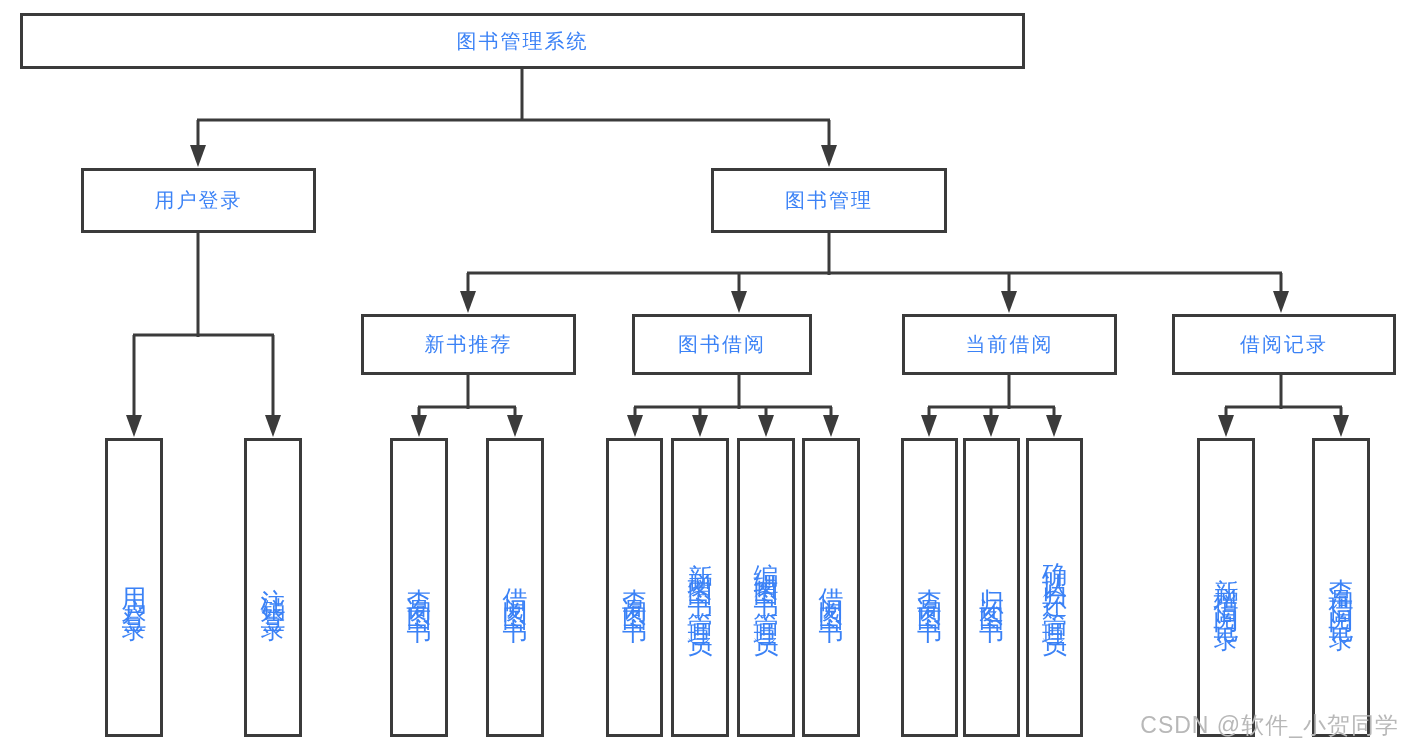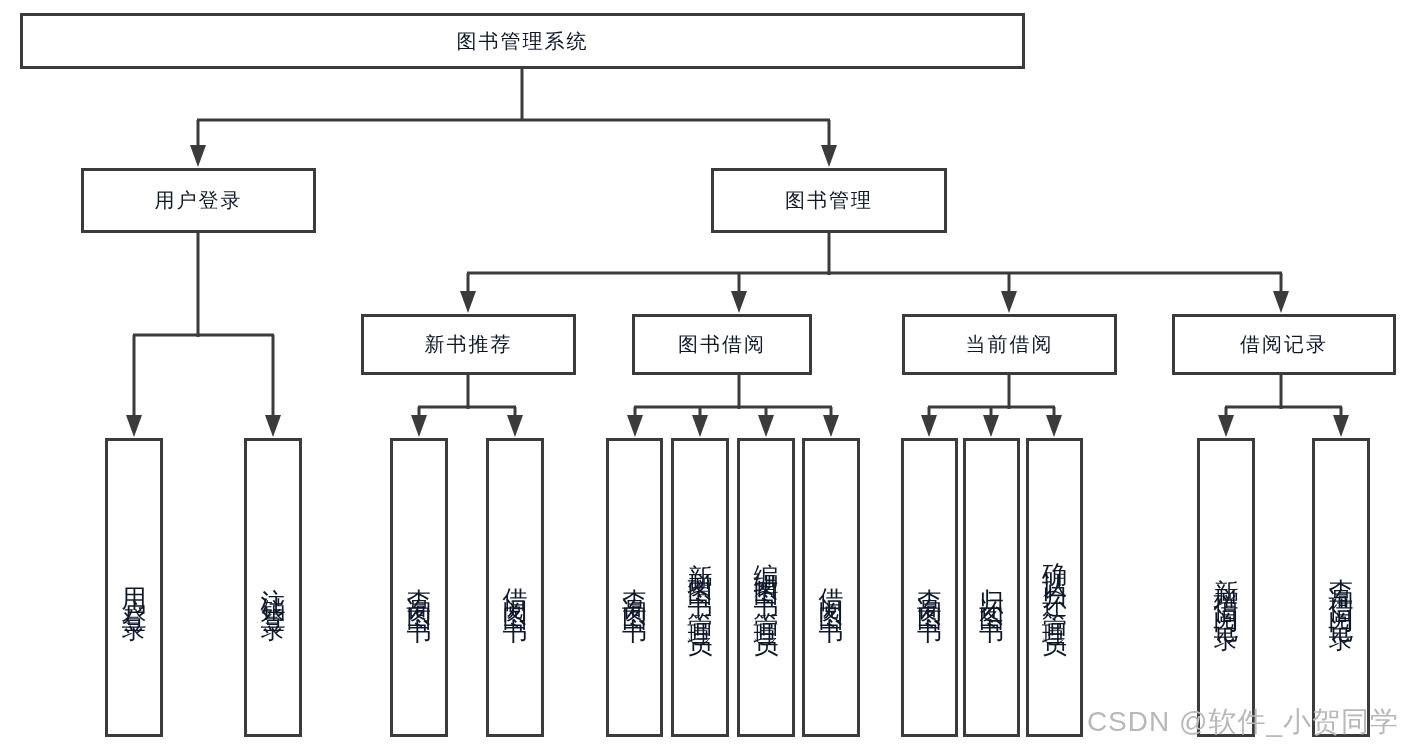--- a/index.html
+++ b/index.html
@@ -23,21 +23,21 @@
     height: 747px;
   }
   .box {
     position: absolute;
     box-sizing: border-box;
     border: 3px solid #3b3b3b;
     background: #ffffff;
     display: flex;
     align-items: center;
     justify-content: center;
-    color: #0f172a;
+    color: #3b82f6;
   }
   .hbox {
     font-size: 20px;
     letter-spacing: 2px;
     white-space: nowrap;
   }
   .vbox span {
     writing-mode: vertical-rl;
     text-orientation: mixed;
     font-size: 25px;
@@ -63,21 +63,21 @@
   .l-c4 { left: 802px;  width: 58px; }
   .l-d1 { left: 901px;  width: 57px; }
   .l-d2 { left: 963px;  width: 57px; }
   .l-d3 { left: 1026px; width: 57px; }
   .l-e1 { left: 1197px; width: 58px; }
   .l-e2 { left: 1312px; width: 58px; }
   #watermark {
     position: absolute;
     right: 6px;
     bottom: 6px;
-    font-size: 28px;
+    font-size: 23px;
     letter-spacing: 1px;
     color: #b8b8b8;
     z-index: 5;
     white-space: nowrap;
   }
   line { stroke: #3b3b3b; stroke-width: 3; }
   path.ah { fill: #3b3b3b; stroke: none; }
 </style>
 </head>
 <body>

